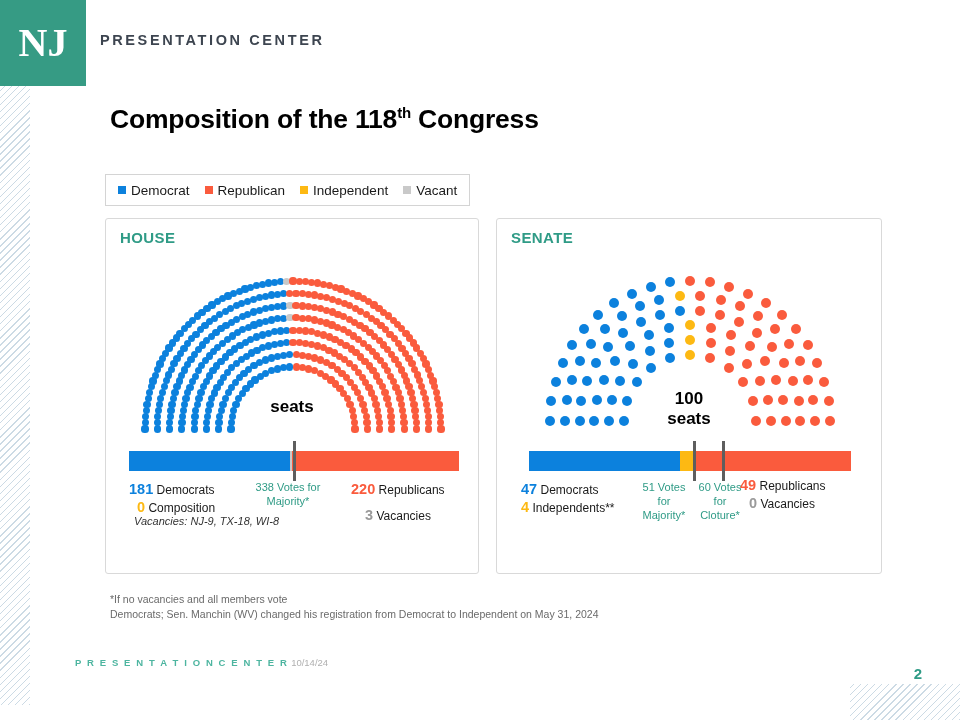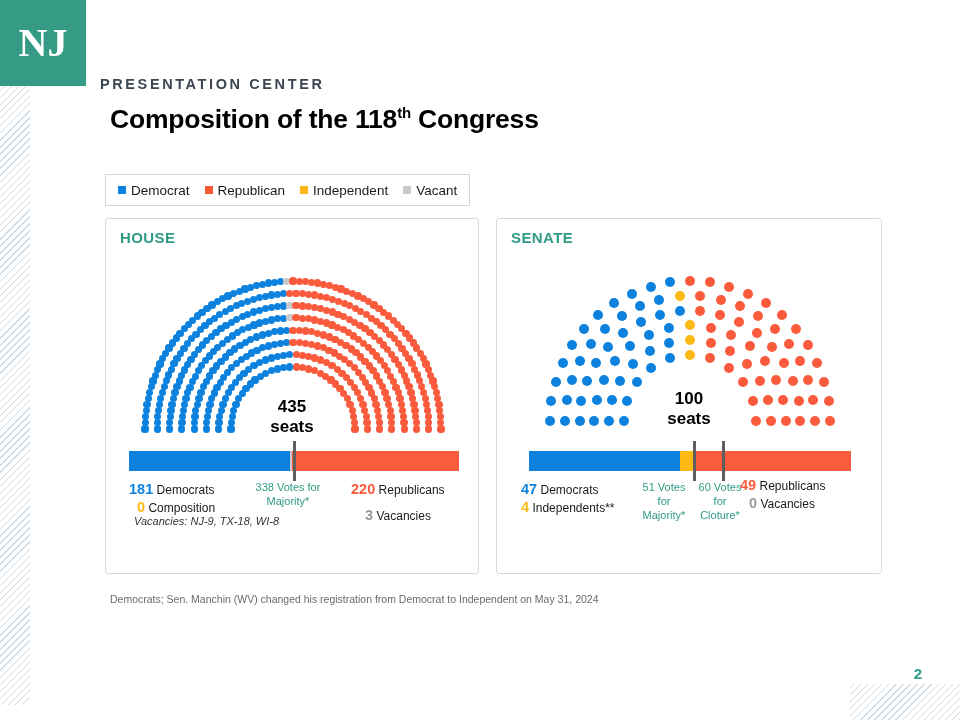--- a/index.html
+++ b/index.html
@@ -31,21 +31,20 @@
   }
   .logo-text{
     font-family:"Liberation Serif", serif;
     color:#fff;font-weight:bold;font-size:40px;letter-spacing:0px;
     line-height:1;
   }
   .brand{
     position:absolute;left:100px;top:32px;
     font-size:14.5px;font-weight:bold;letter-spacing:2.6px;
     color:#3d4550;
-    margin-top:44px;
   }
   .page-title{
     position:absolute;left:110px;top:104px;
     font-size:26.5px;font-weight:bold;color:#000;letter-spacing:-.2px;
   }
   .page-title sup{font-size:15px;vertical-align:super;}
   
   .legend{
     position:absolute;left:105px;top:174px;
     height:32px;box-sizing:border-box;
@@ -576,21 +575,20 @@
       <div class="seat" style="left: 257.686px; top: 172.4px; width: 7.2px; height: 7.2px; background: rgb(250, 91, 61);"></div>
       <div class="seat" style="left: 269.971px; top: 172.4px; width: 7.2px; height: 7.2px; background: rgb(250, 91, 61);"></div>
       <div class="seat" style="left: 282.257px; top: 172.4px; width: 7.2px; height: 7.2px; background: rgb(250, 91, 61);"></div>
       <div class="seat" style="left: 294.543px; top: 172.4px; width: 7.2px; height: 7.2px; background: rgb(250, 91, 61);"></div>
       <div class="seat" style="left: 306.829px; top: 172.4px; width: 7.2px; height: 7.2px; background: rgb(250, 91, 61);"></div>
       <div class="seat" style="left: 319.114px; top: 172.4px; width: 7.2px; height: 7.2px; background: rgb(250, 91, 61);"></div>
       <div class="seat" style="left: 331.4px; top: 172.4px; width: 7.2px; height: 7.2px; background: rgb(250, 91, 61);"></div>
     </div>
 
   <div class="center-label" style="left:0;right:0;top:178px;">
-    <div>435</div>
     <div>seats</div>
   </div>
 
   <div class="barwrap" id="bar-house" style="left:23px;top:232px;width:330px;">
     <div class="seg" style="left:0px;width:160.8px;background:#0c81dd;"></div>
     <div class="seg" style="left:160.8px;width:2.3px;background:#c9c9c9;"></div>
     <div class="seg" style="left:163.1px;width:166.9px;background:#fa5b3d;"></div>
     <div class="tick" style="left:164px;top:-10px;height:40px;"></div>
   </div>
 
@@ -761,19 +759,24 @@
     <div>Majority*</div>
   </div>
   <div class="votes" style="left:192px;top:262px;width:62px;">
     <div>60 Votes</div>
     <div>for</div>
     <div>Cloture*</div>
   </div>
 </div>
 
 <div class="footnotes">
+  <div>*If no vacancies and all members vote</div>
   <div>Democrats; Sen. Manchin (WV) changed his registration from Democrat to Independent on May 31, 2024</div>
 </div>
 
 <div class="source">
+  <div>
+    <span class="pc-lab">P R E S E N T A T I O N   C E N T E R</span>
+    <span class="pc-date">10/14/24</span>
+  </div>
 </div>
 
 <div class="pagenum">2</div>
 
 </body></html>

